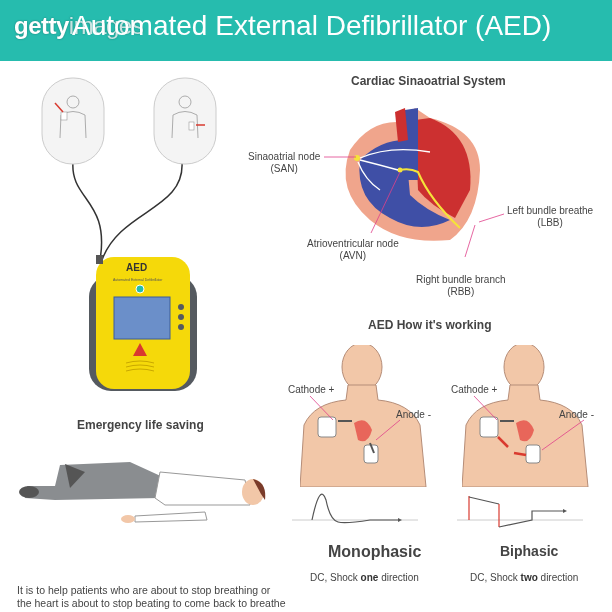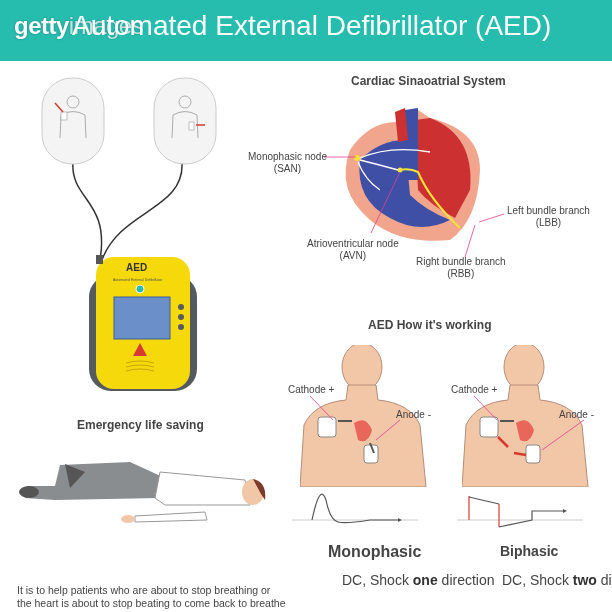--- a/index.html
+++ b/index.html
@@ -4,21 +4,21 @@
 <style>
   html,body{margin:0;padding:0;background:#fff;}
   body{width:612px;height:612px;position:relative;overflow:hidden;font-family:"Liberation Sans",sans-serif;color:#333;}
   .banner{position:absolute;left:0;top:0;width:612px;height:61px;background:#26bcae;}
   .banner-title{position:absolute;left:72px;top:10px;font-size:28px;color:#fff;white-space:nowrap;}
   .watermark{position:absolute;left:14px;top:12px;font-size:24px;font-weight:bold;color:#fff;letter-spacing:-0.5px;text-shadow:0 0 2px rgba(0,0,0,.35);}
   .watermark .thin{font-weight:normal;color:rgba(255,255,255,.75);}
   .sec-title{position:absolute;font-size:12px;font-weight:bold;color:#444;white-space:nowrap;}
   .lbl{position:absolute;font-size:10px;color:#444;text-align:center;line-height:12px;white-space:nowrap;}
   .body-text{position:absolute;left:17px;top:544px;width:270px;font-size:10.5px;line-height:13px;color:#444;margin-top:40px;}
-  .caption{position:absolute;font-size:14px;color:#444;white-space:nowrap;margin-left:32px;}
+  .caption{position:absolute;font-size:10px;color:#444;white-space:nowrap;}
   .caption b{color:#333;}
   svg{position:absolute;}
 </style>
 </head>
 <body>
 
 <div class="banner">
   <div class="watermark"><span>getty</span><span class="thin">images</span></div>
   <div class="banner-title">Automated External Defibrillator (AED)</div>
 </div>
@@ -76,24 +76,24 @@
     </g>
 </svg>
 <svg style="left:0;top:0" width="612" height="612">
   <g stroke="#e0408a" stroke-width="0.8" fill="none">
     <path d="M324,157 L356,157"></path>
       <path d="M371,233 L400,172"></path>
       <path d="M465,257 L475,225"></path>
       <path d="M504,214 L479,222"></path>
   </g>
 </svg>
-<div class="lbl" style="left:248px;top:151px"><span>Monophasic node</span><br><span>(SAN)</span></div>
+<div class="lbl" style="left:248px;top:151px"><span>Sinaoatrial node</span><br><span>(SAN)</span></div>
 <div class="lbl" style="left:307px;top:238px"><span>Atrioventricular node</span><br><span>(AVN)</span></div>
-<div class="lbl" style="left:416px;top:256px"><span>Right bundle branch</span><br><span>(RBB)</span></div>
-<div class="lbl" style="left:507px;top:205px"><span>Left bundle branch</span><br><span>(LBB)</span></div>
+<div class="lbl" style="left:416px;top:274px"><span>Right bundle branch</span><br><span>(RBB)</span></div>
+<div class="lbl" style="left:507px;top:205px"><span>Left bundle breathe</span><br><span>(LBB)</span></div>
 
 <div class="sec-title" style="left:77px;top:418px">Emergency life saving</div>
 <svg style="left:15px;top:450px" width="255" height="85" viewBox="0 0 255 85">
   <path d="M45,15 L115,12 L150,28 L145,48 L40,50 L10,48 L12,36 L40,36 Z" fill="#8a8d90"></path>
   <path d="M50,14 L70,22 L55,38Z" fill="#555"></path>
   <ellipse cx="14" cy="42" rx="10" ry="6" fill="#555"></ellipse>
   <path d="M145,22 L230,30 L235,55 L150,55 L140,48Z" fill="#fff" stroke="#999"></path>
   <ellipse cx="238" cy="42" rx="11" ry="13" fill="#f2c7a8"></ellipse>
   <path d="M238,29 Q252,32 250,50 L246,44Z" fill="#7a3b2a"></path>
   <path d="M120,66 L190,62 L192,70 L120,72Z" fill="#fff" stroke="#999"></path>

